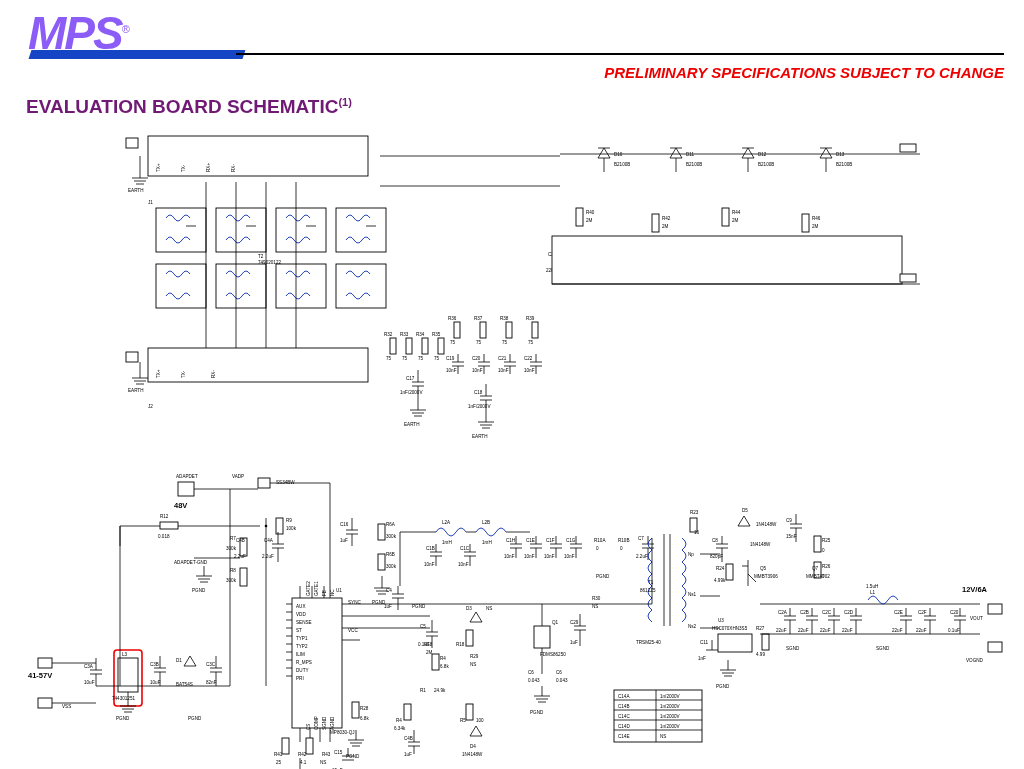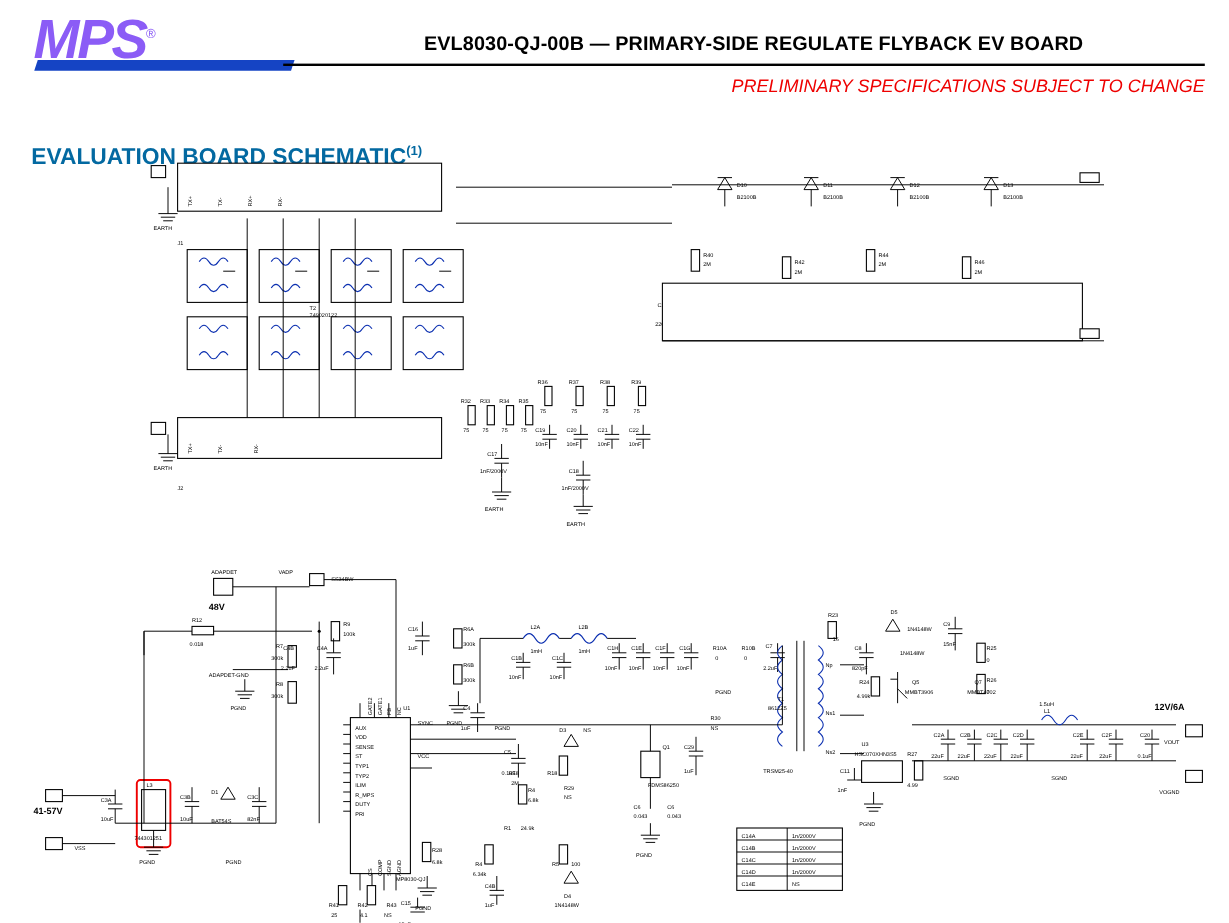--- a/index.html
+++ b/index.html
@@ -63,32 +63,31 @@
     position: absolute;
     left: 236px; top: 53px;
     width: 768px; height: 2px;
     background: #000;
   }
   .prelim {
     position: absolute;
     left: 252px; top: 64px;
     width: 752px;
     font-size: 15px;
-    font-weight: normal;
+    font-weight: bold;
     font-style: italic;
     color: #ee0000;
     text-align: right;
   }
   .section-title {
     position: absolute;
     left: 26px; top: 96px;
     font-size: 19px;
     font-weight: bold;
-    color: #0369a1;
-    margin-top: 24px;
+    color: #701a75;
   }
   .section-title .sup {
     font-size: 11px;
     vertical-align: super;
     font-weight: bold;
   }
 
   
   .schematic {
     position: absolute;
@@ -103,21 +102,20 @@
 <body>
 
 <div class="header">
   <div class="logo">
     <div class="logo-text">
       <span>MPS</span><span class="logo-reg">®</span>
     </div>
   </div>
   <div class="logo-bar"></div>
 
-  <div class="title-line">EVL8030-QJ-00B — PRIMARY-SIDE REGULATE FLYBACK EV BOARD</div>
   <div class="title-rule"></div>
   <div class="prelim">PRELIMINARY SPECIFICATIONS SUBJECT TO CHANGE</div>
 </div>
 
 <div class="section-title">
   <span>EVALUATION BOARD SCHEMATIC</span><span class="sup">(1)</span>
 </div>
 
 <div class="schematic">
 <svg width="1024" height="643" viewBox="0 0 1024 643" xmlns="http://www.w3.org/2000/svg">

